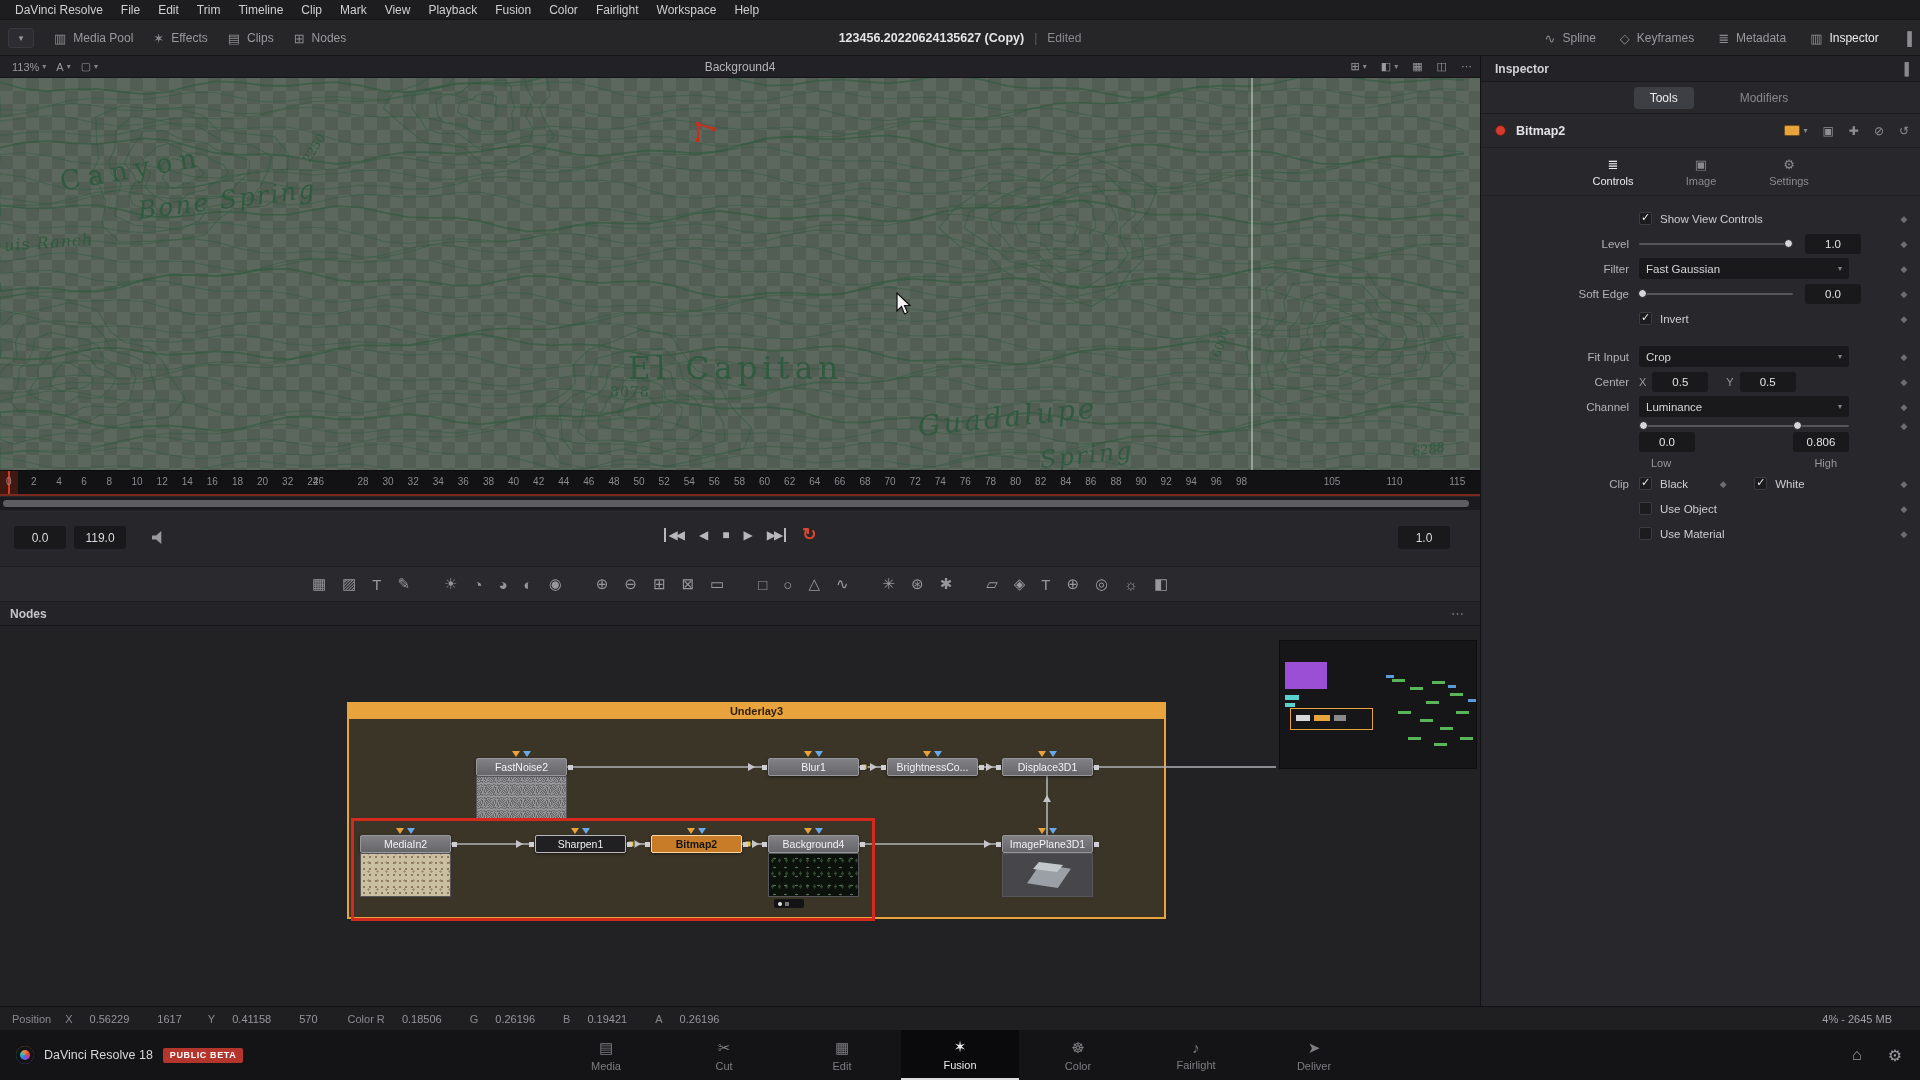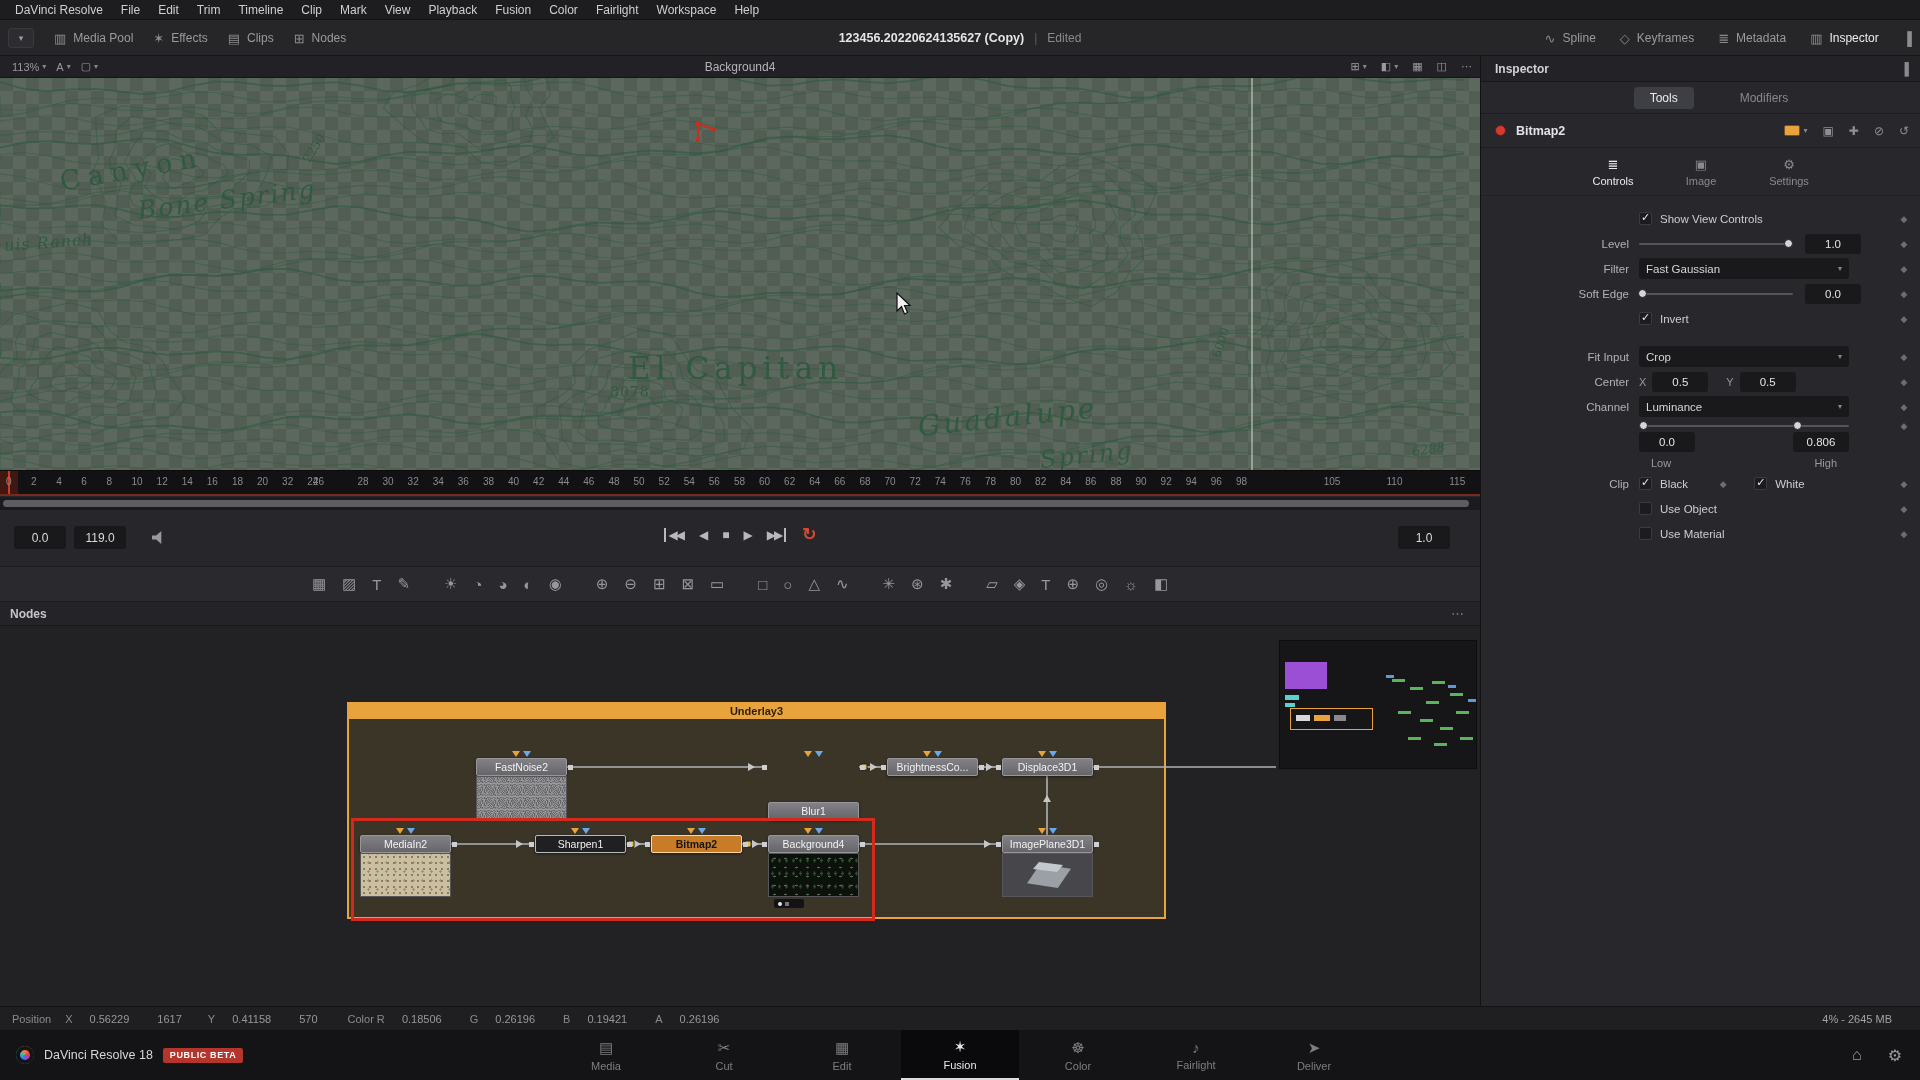--- a/index.html
+++ b/index.html
@@ -492,21 +492,21 @@
         <rect x="861" y="138" width="6" height="6" fill="#e8c53d" stroke="#222"></rect>
         <rect x="620" y="215" width="6" height="6" fill="#7db3e8" stroke="#222"></rect>
         <rect x="970" y="138" width="6" height="6" fill="#7db3e8" stroke="#222"></rect>
       </svg>
     <div id="nodes-layer">
         <div class="node" style="left: 476px; top: 132px;">FastNoise2</div>
         <div class="pin" style="left: 512px; top: 125px;"></div>
         <div class="pin blue" style="left: 523px; top: 125px;"></div>
         <div class="port" style="left: 568px; top: 139px;"></div>
         <div class="thumb noise" style="left: 476px; top: 150px;"></div>
-        <div class="node" style="left: 768px; top: 132px; margin-top: 44px;">Blur1</div>
+        <div class="node" style="left: 768px; top: 132px;">Blur1</div>
         <div class="pin" style="left: 804px; top: 125px;"></div>
         <div class="pin blue" style="left: 815px; top: 125px;"></div>
         <div class="port" style="left: 860px; top: 139px;"></div>
         <div class="port" style="left: 762px; top: 139px;"></div>
         <div class="node" style="left: 887px; top: 132px;">BrightnessCo...</div>
         <div class="pin" style="left: 923px; top: 125px;"></div>
         <div class="pin blue" style="left: 934px; top: 125px;"></div>
         <div class="port" style="left: 979px; top: 139px;"></div>
         <div class="port" style="left: 881px; top: 139px;"></div>
         <div class="node" style="left: 1002px; top: 132px;">Displace3D1</div>

